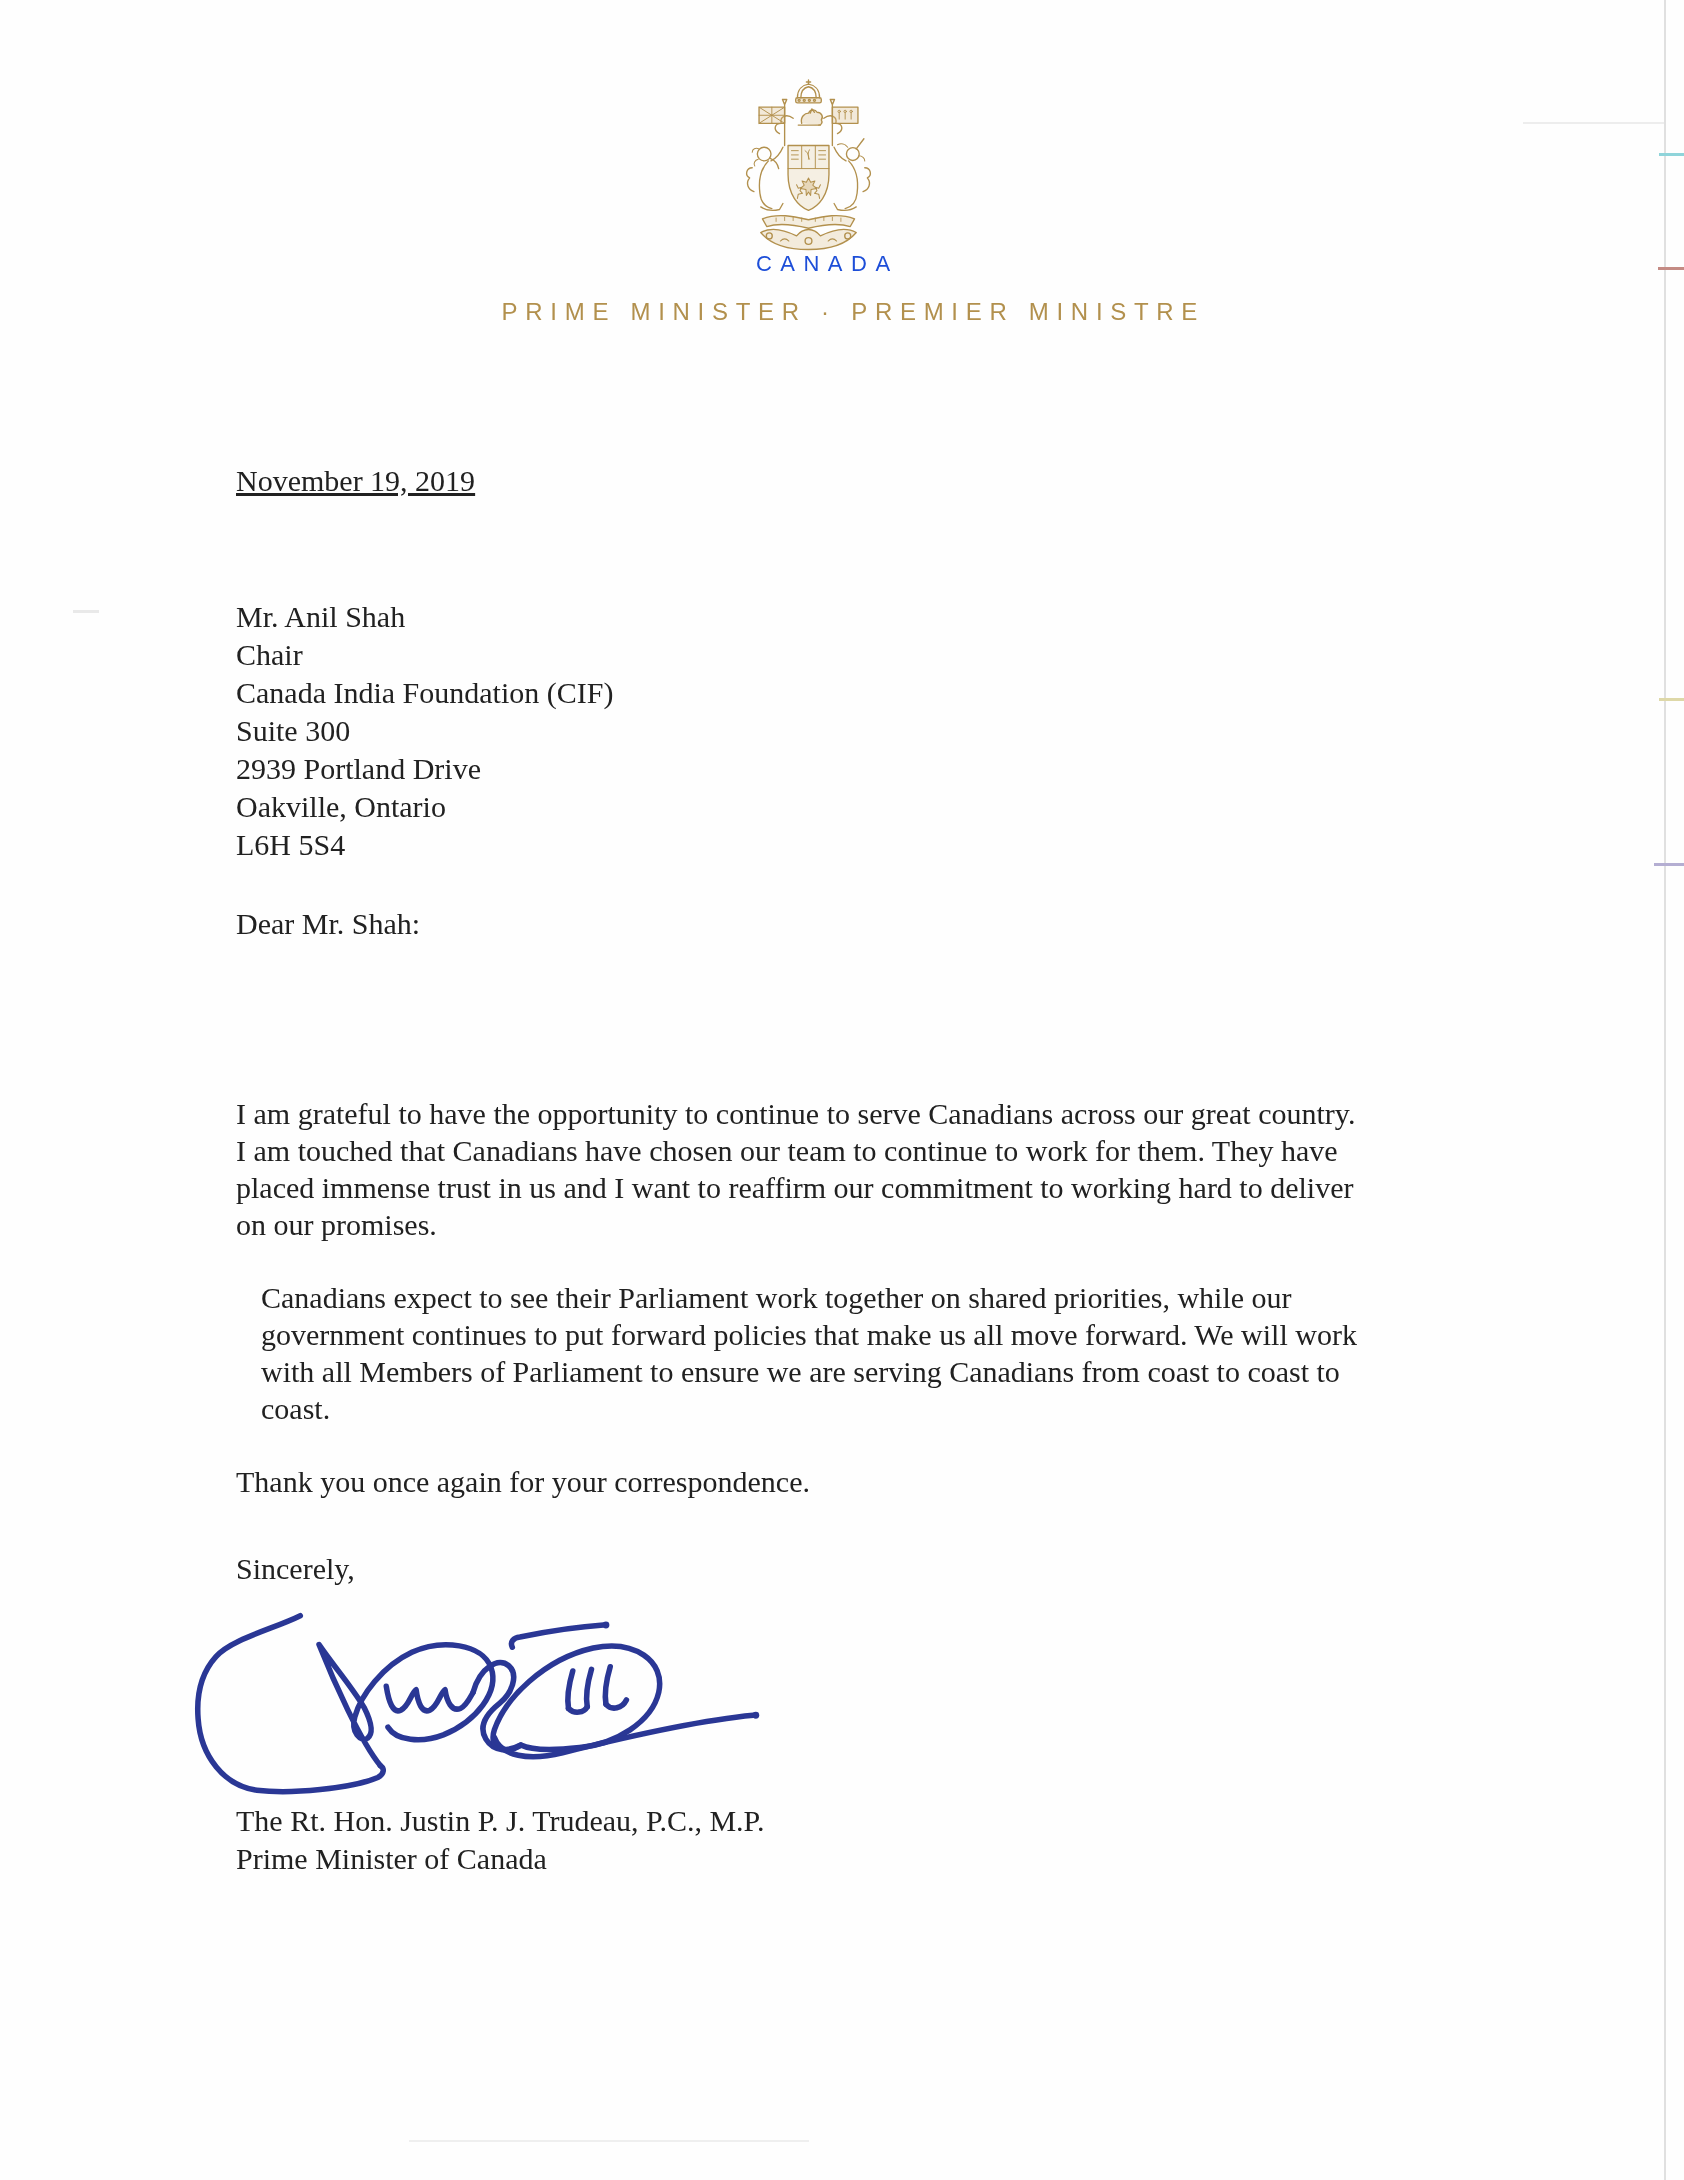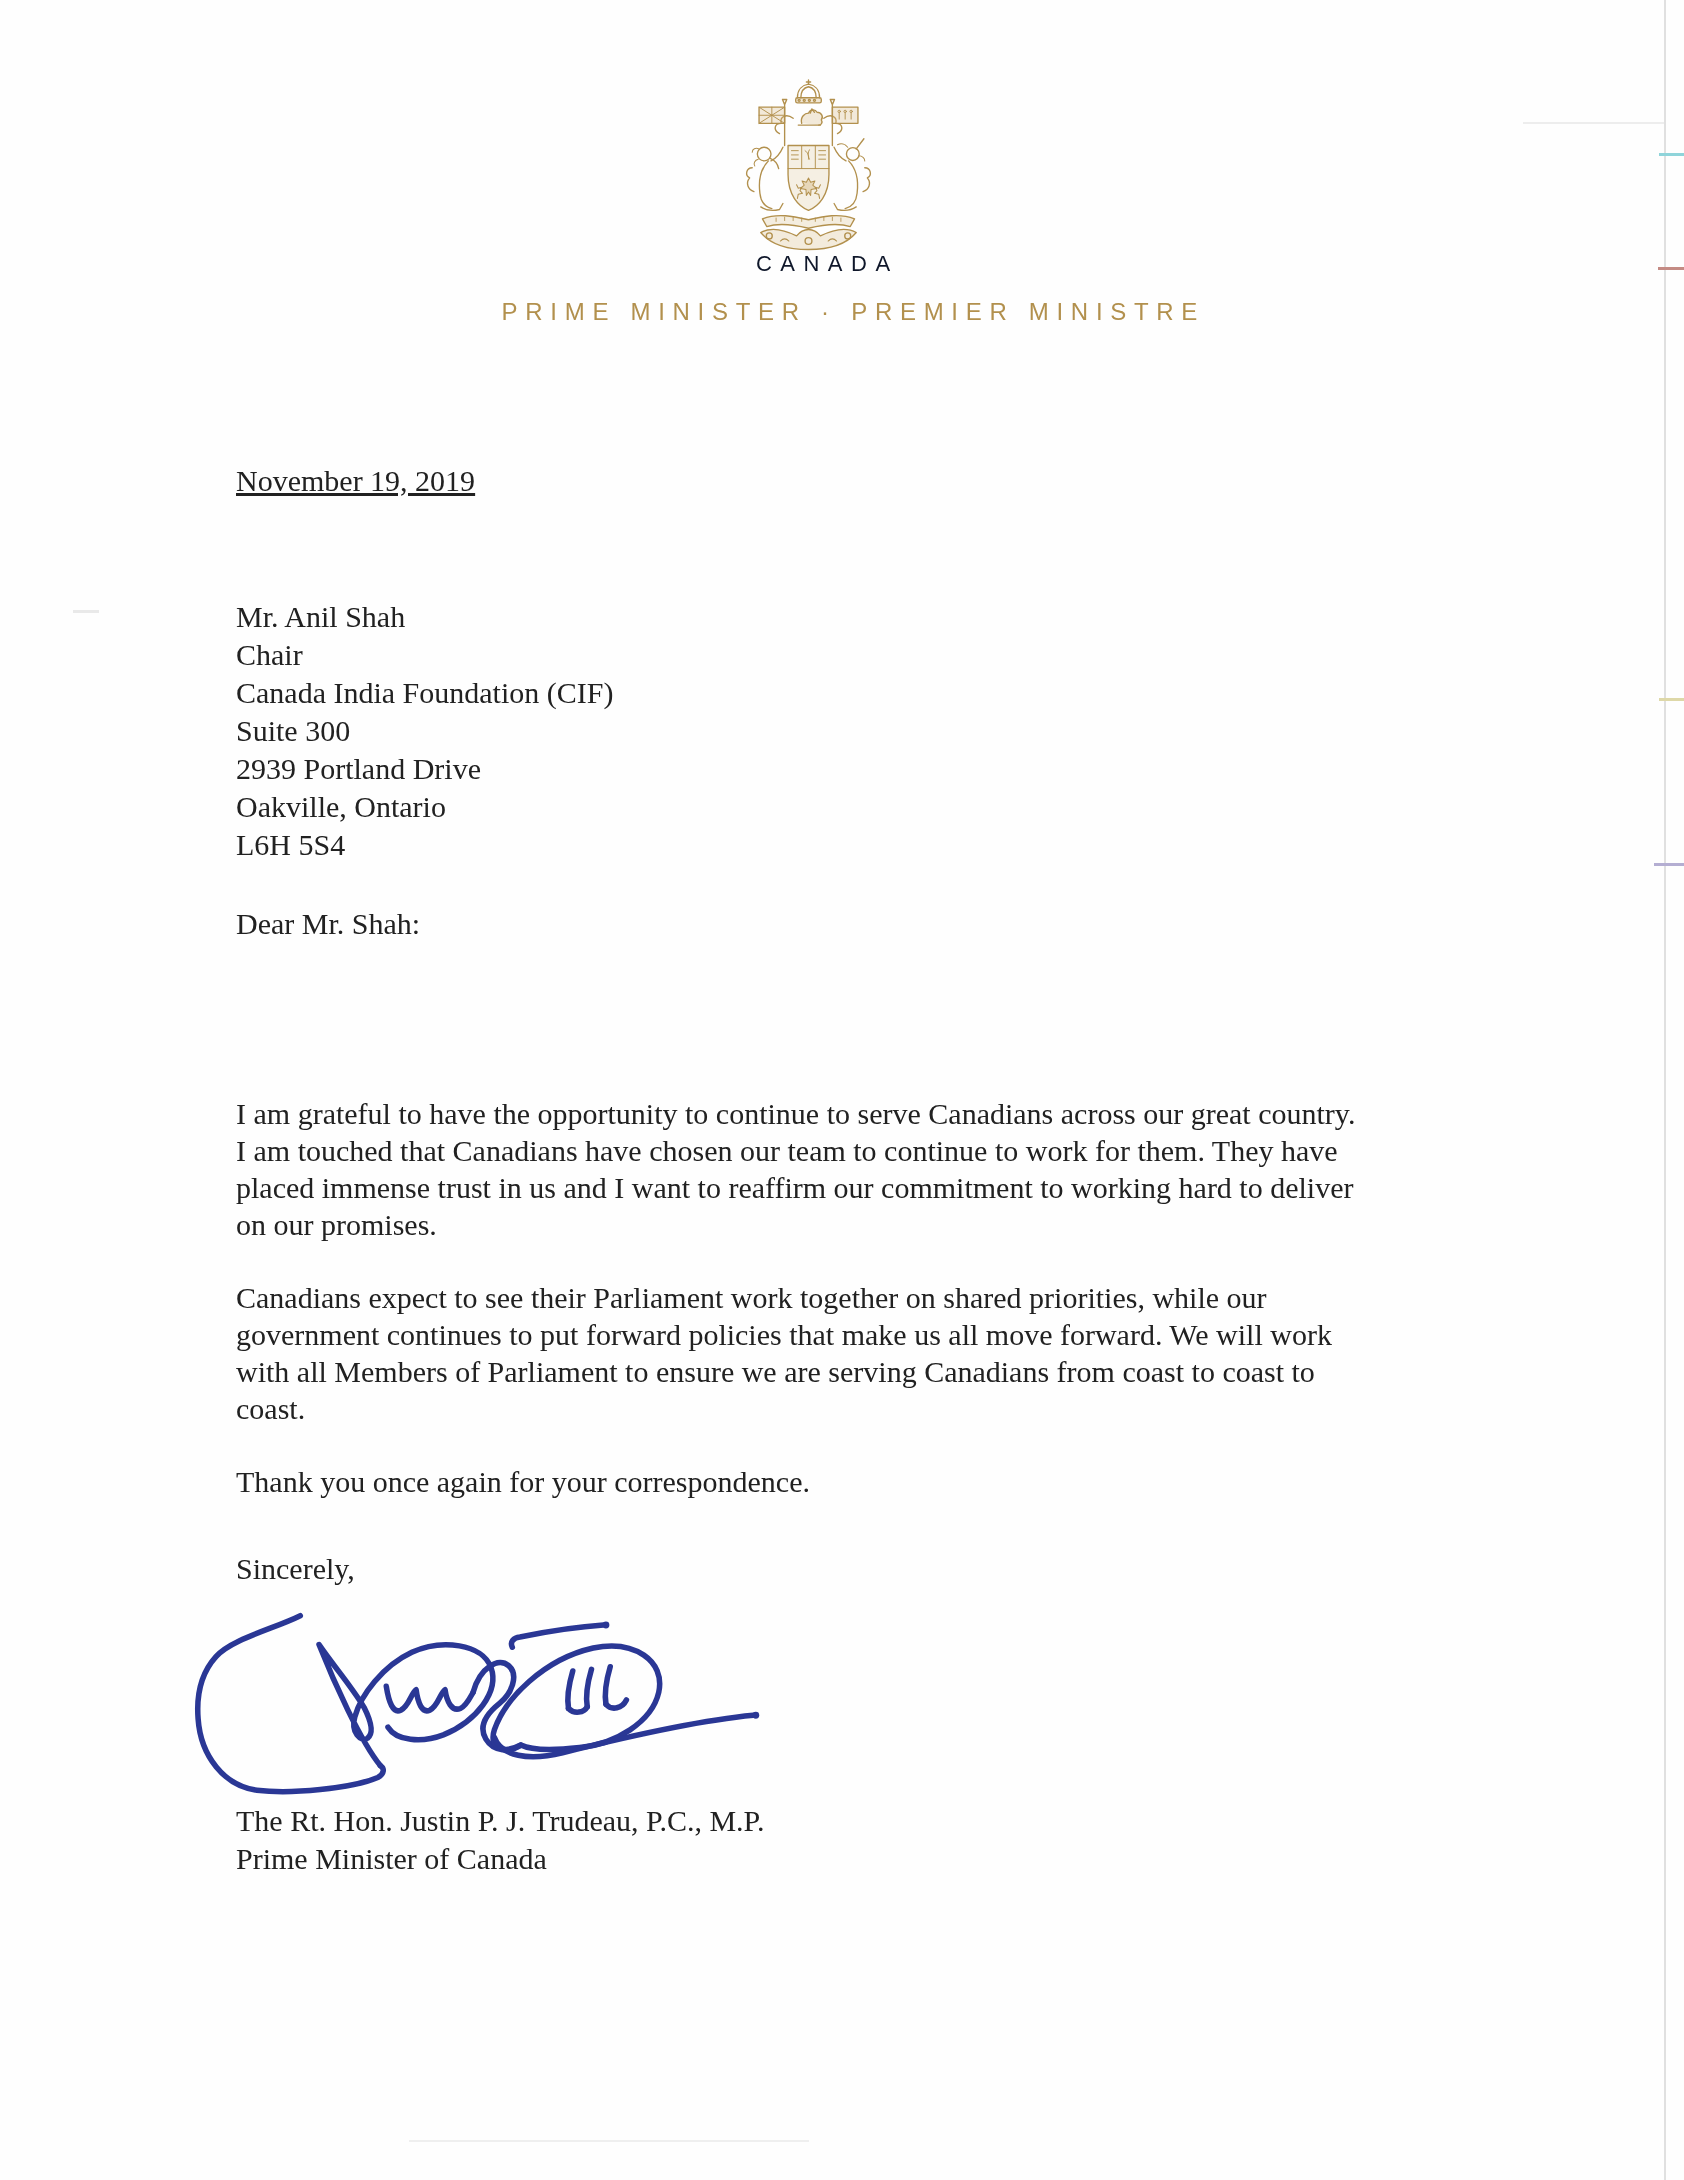--- a/index.html
+++ b/index.html
@@ -11,42 +11,42 @@
     font-family:"Liberation Serif", serif;
     color:#212121;
   }
   
   .crest{position:absolute;left:742px;top:79px;width:133px;height:174px;}
   .crest-caption{
     position:absolute;left:695px;top:251px;width:256px;
     text-align:center;
     font-family:"Liberation Sans", sans-serif;
     font-size:22px;letter-spacing:8.5px;text-indent:8.5px;
-    color:#0f172a;
+    color:#1d4ed8;
   }
   .pm-title{
     position:absolute;left:13px;top:298px;width:1673px;
     text-align:center;
     font-family:"Liberation Sans", sans-serif;
     font-size:24px;letter-spacing:7.7px;text-indent:7.7px;
     color:#b2904d;
   }
   
   .textline,.para,.recipient,.signer{
     position:absolute;left:236px;
     font-size:30px;line-height:37px;
     white-space:pre-line;
     color:#212121;
   }
   .date{top:462px;text-decoration:underline;}
   .recipient{top:598px;line-height:38px;}
   .salutation{top:905px;}
   .para1{top:985px;}
   .para2{top:1095px;}
-  .para3{top:1279px;}
+  .para3{top:1279px;margin-left:25px;}
   .para4{top:1463px;}
   .closing{top:1550px;text-align:center;}
   .signature{position:absolute;left:193px;top:1606px;width:579px;height:193px;}
   .signer{top:1802px;line-height:38px;}
   
   .artifact{position:absolute;pointer-events:none;}
   .scanline-v{left:1664px;top:0;width:1.7px;height:2181px;background:#dadada;opacity:.85;}
   .tick-cyan{left:1659px;top:153px;width:25.6px;height:2.6px;background:#8fd4da;}
   .tick-red{left:1658px;top:267px;width:27px;height:2.6px;background:#c48b84;}
   .tick-yellow{left:1659px;top:698px;width:25.6px;height:2.6px;background:#ded8a8;}

